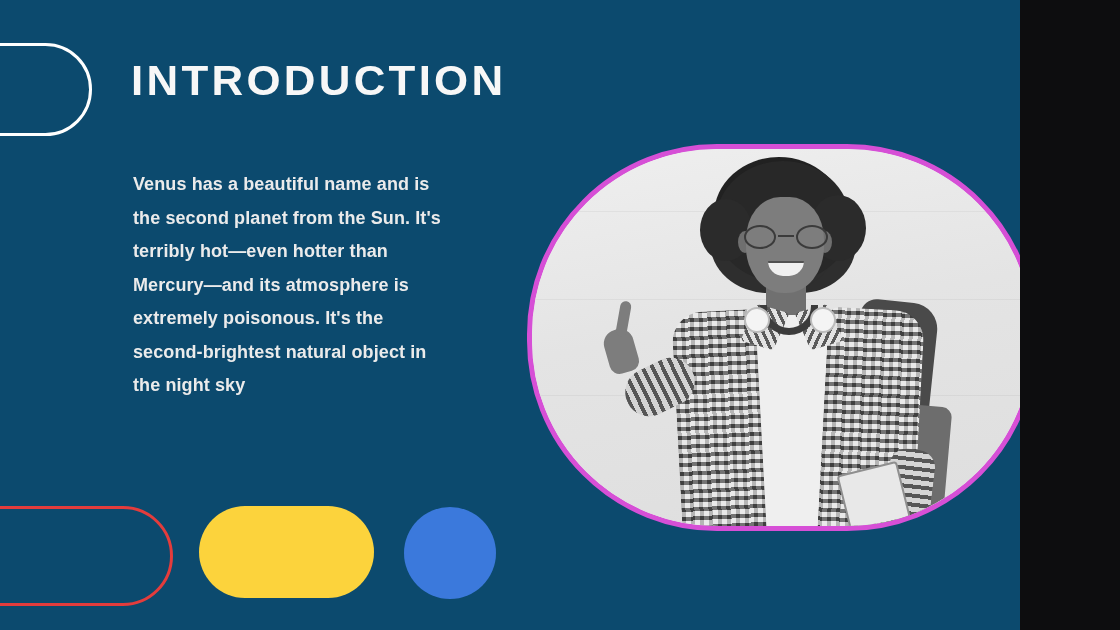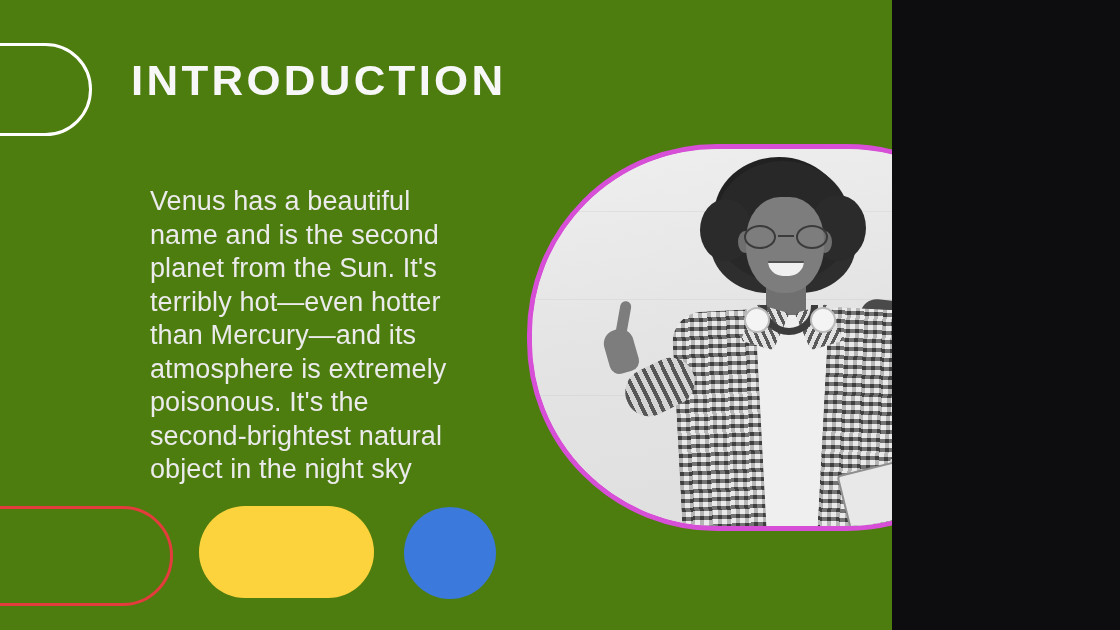--- a/index.html
+++ b/index.html
@@ -7,23 +7,23 @@
     margin: 0;
     padding: 0;
     background: #0d0d0f;
   }
   body {
     font-family: "Liberation Sans", sans-serif;
   }
 
   .slide {
     position: relative;
-    width: 892px;
+    width: 1020px;
     height: 630px;
-    background: #4d7c0f;
+    background: #0c4a6e;
     overflow: hidden;
   }
 
   
   .deco-pill-top {
     position: absolute;
     left: -60px;
     top: 43px;
     width: 152px;
     height: 93px;
@@ -49,24 +49,24 @@
     transform: scaleX(1.02);
     transform-origin: left center;
   }
 
   
   .body-copy {
     position: absolute;
     left: 133px;
     top: 168px;
     width: 310px;
-    margin: 17px;
+    margin: 0;
     font-family: "Liberation Sans", sans-serif;
-    font-size: 27px;
-    font-weight: 400;
+    font-size: 18px;
+    font-weight: 700;
     line-height: 33.5px;
     color: #ebebeb;
     letter-spacing: 0.1px;
   }
 
   
   .photo-frame {
     position: absolute;
     left: 527px;
     top: 144px;

